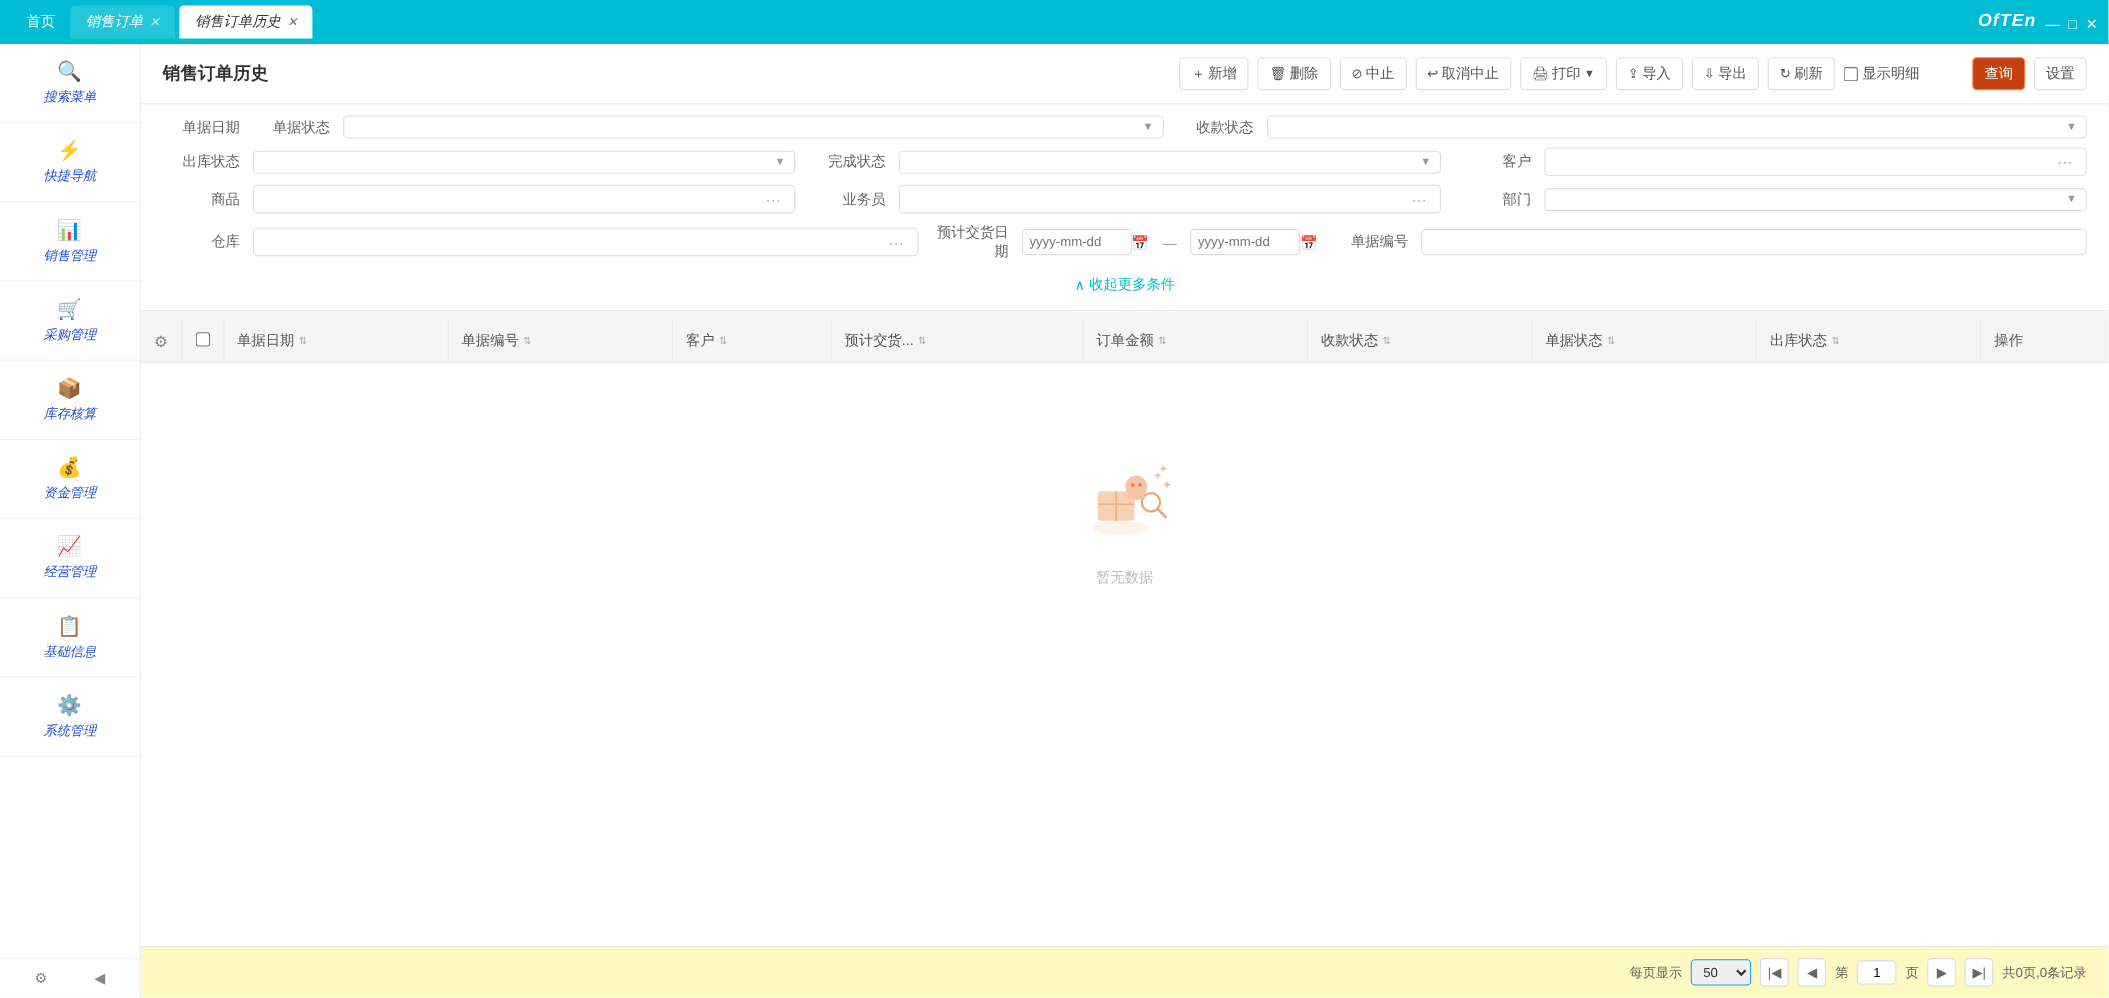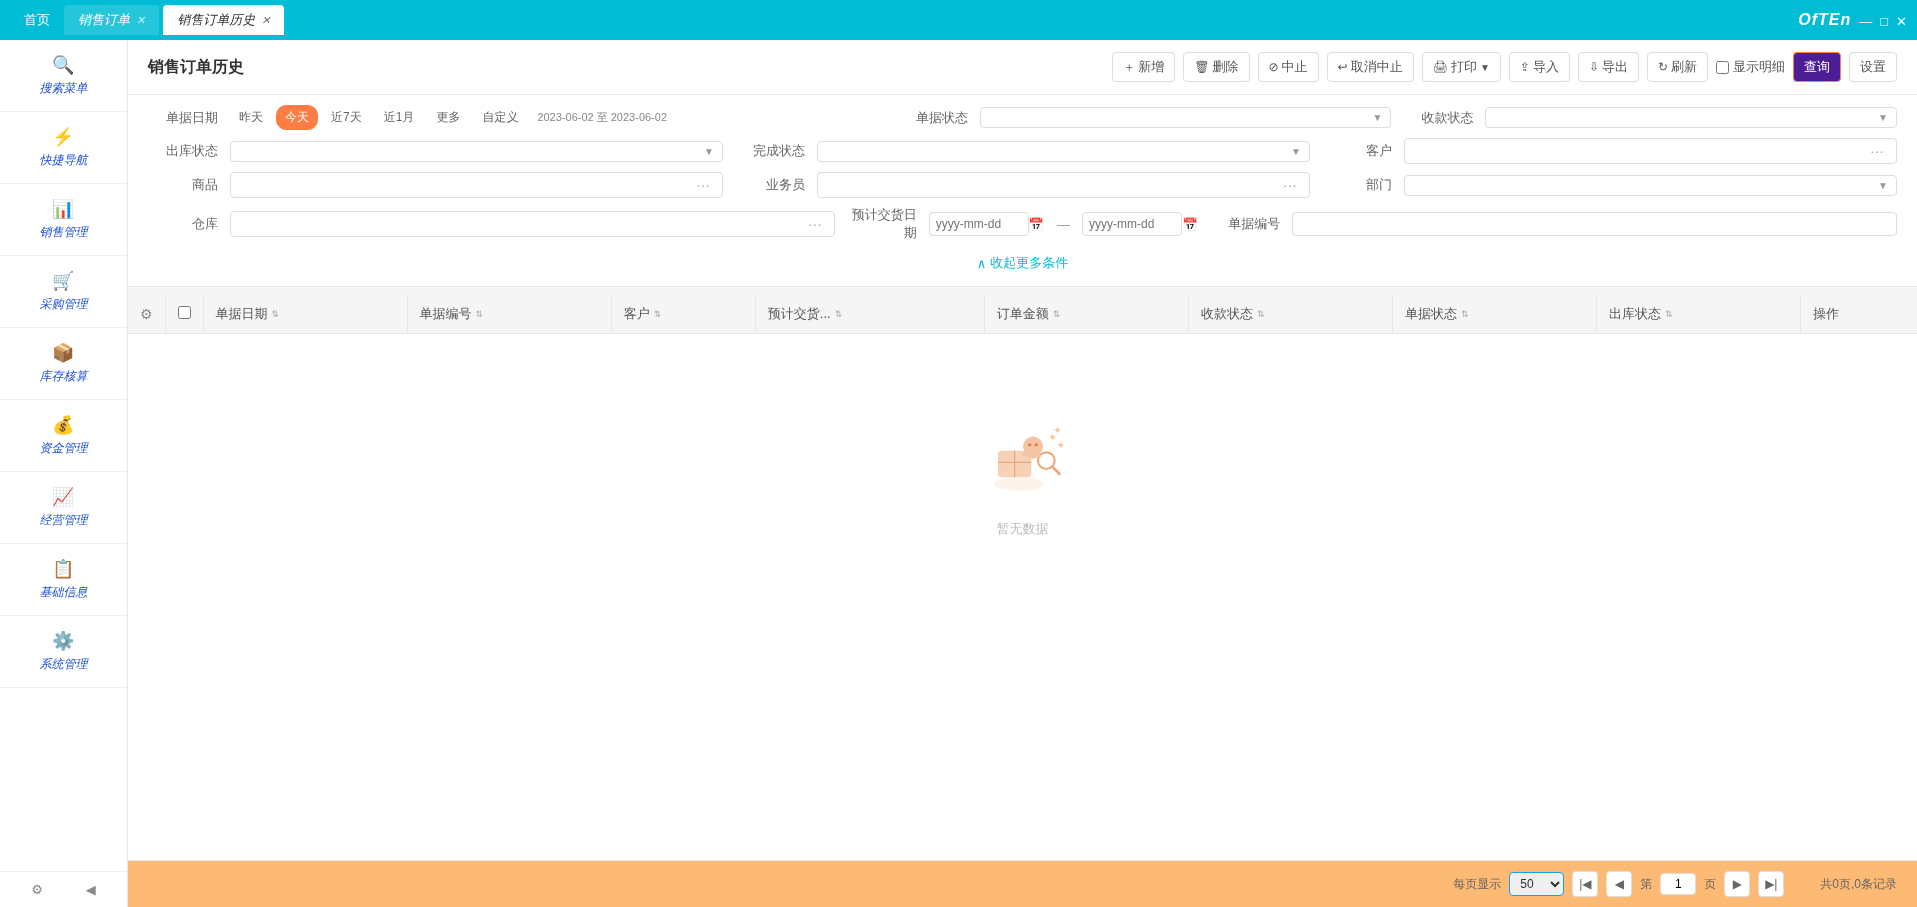--- a/index.html
+++ b/index.html
@@ -136,23 +136,24 @@
       gap: 3px;
       padding: 5px 10px;
       border: 1px solid #ddd;
       background: white;
       border-radius: 4px;
       cursor: pointer;
       color: #555;
       font-size: 12px;
     }
     .toolbar-btn.primary {
-      background: #4c1d95;
+      background: #c2410c;
       color: white;
       border-color: #ff7d45;
+      margin-left: 40px;
     }
     .toolbar-btn .btn-icon { font-size: 12px; }
     .show-detail-label {
       font-size: 12px;
       color: #555;
       display: flex;
       align-items: center;
       gap: 4px;
     }
 
@@ -304,21 +305,21 @@
     }
     .empty-icon {
       width: 100px;
       height: 90px;
       margin-bottom: 16px;
     }
     .empty-text { font-size: 13px; color: #bbb; }
 
     
     .pagination-bar {
-      background: #fdba74;
+      background: #fef9c3;
       border-top: 1px solid #e8e8e8;
       padding: 10px 20px;
       display: flex;
       align-items: center;
       justify-content: flex-end;
       gap: 8px;
       flex-shrink: 0;
     }
     .pagination-label { color: #666; font-size: 12px; }
     .page-size-select {
@@ -342,21 +343,21 @@
       font-size: 12px;
     }
     .page-input {
       border: 1px solid #ddd;
       border-radius: 4px;
       width: 36px;
       text-align: center;
       padding: 3px;
       font-size: 12px;
     }
-    .total-info { color: #666; font-size: 12px; margin-left: 28px; }
+    .total-info { color: #666; font-size: 12px; }
     .checkbox-col { width: 36px; text-align: center; }
     input[type="checkbox"] { cursor: pointer; }
   </style>
 </head>
 <body>
 
 <div class="top-bar">
   <button class="tab-home">首页</button>
   <div class="tab-item">
     <span>销售订单</span>
@@ -469,31 +470,20 @@
             <span>设置</span>
           </button>
         </div>
       </div>
     </div>
 
     <div class="filter-form">
 
       <div class="filter-row">
         <span class="filter-label">单据日期</span>
-        <div class="date-range-group">
-          <span class="date-chip">昨天</span>
-          <span class="date-chip active">今天</span>
-          <span class="date-chip">近7天</span>
-          <span class="date-chip">近1月</span>
-          <span class="date-chip">更多</span>
-          <span class="date-chip">自定义</span>
-          <div style="display:flex; flex-direction:column; margin-left:6px;">
-            <span style="font-size:11px; color:#888;">2023-06-02 至 2023-06-02</span>
-          </div>
-        </div>
         <span class="filter-label">单据状态</span>
         <div class="filter-select" style="flex:1.2; min-width:120px;">
           <span></span>
           <span class="chevron">▼</span>
         </div>
         <span class="filter-label">收款状态</span>
         <div class="filter-select" style="flex:1.2; min-width:120px;">
           <span></span>
           <span class="chevron">▼</span>
         </div>

